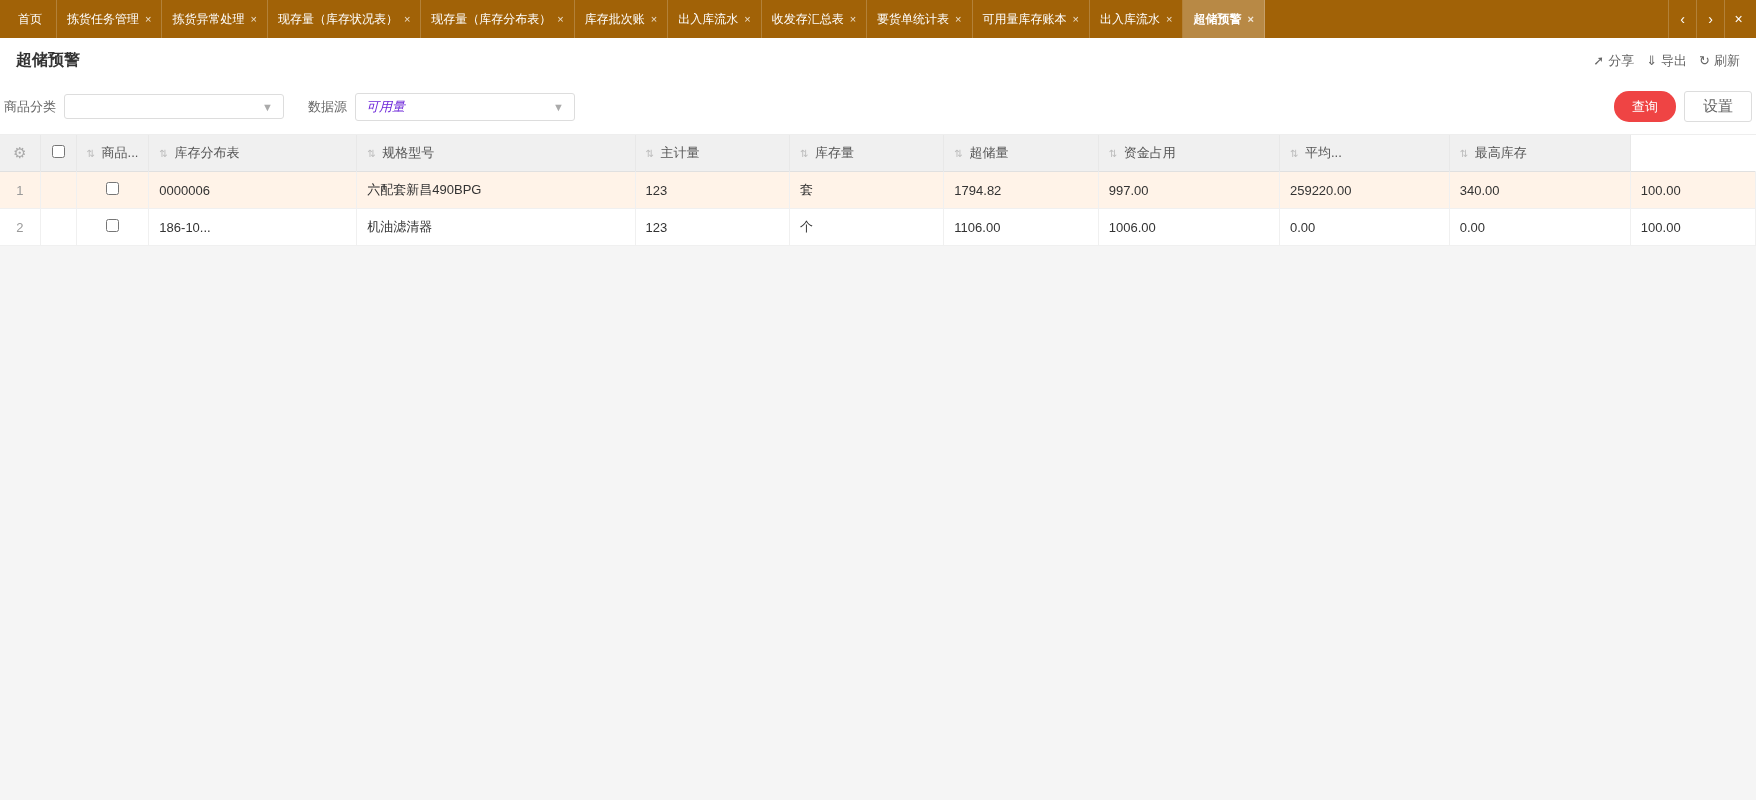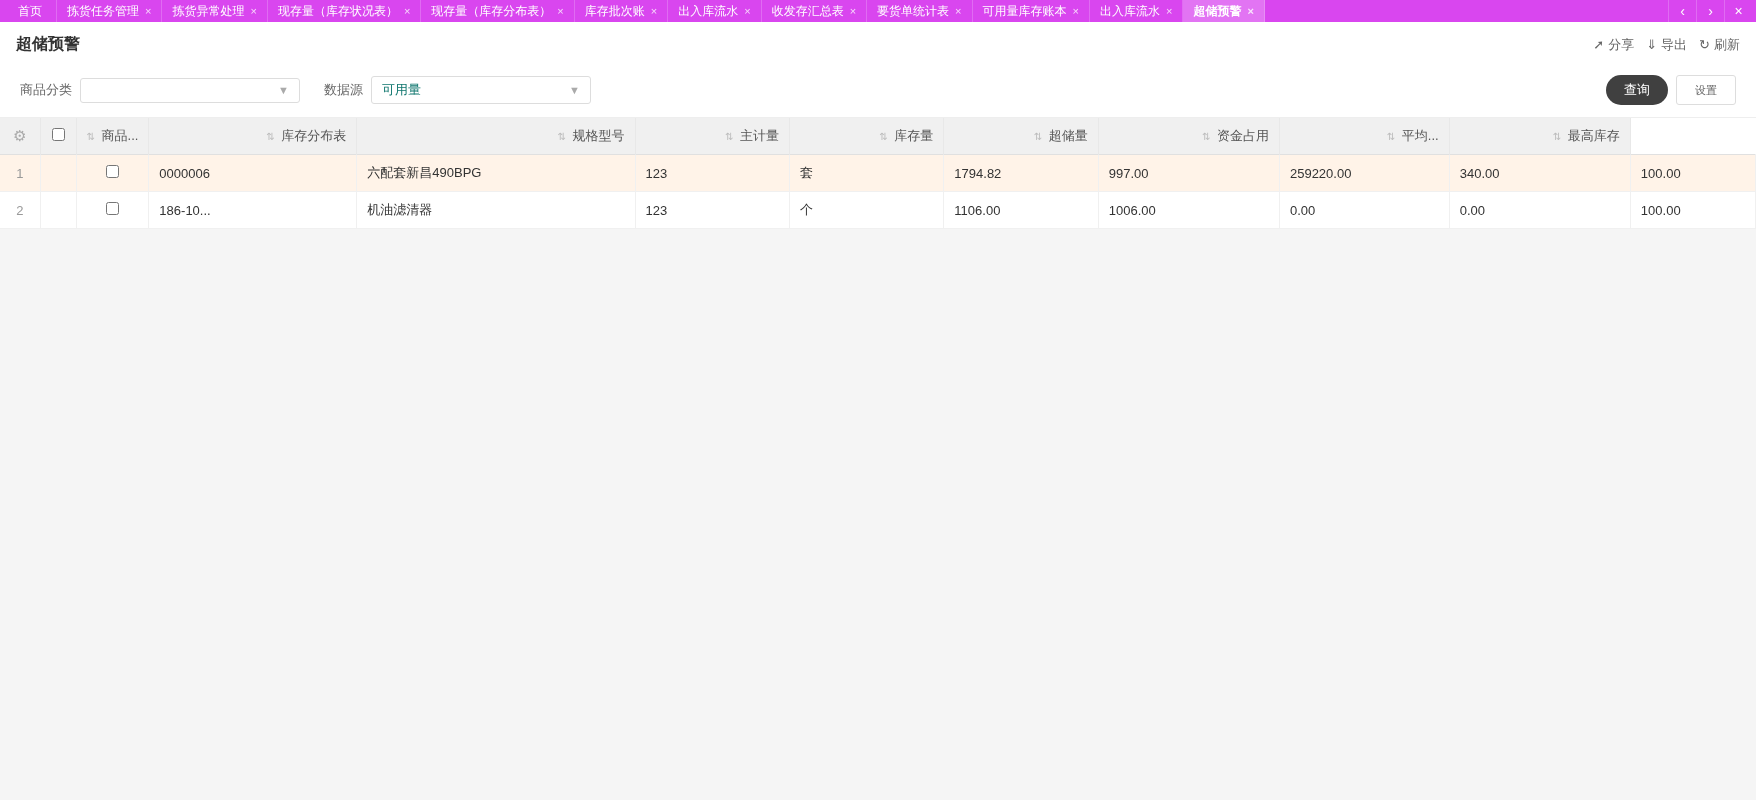--- a/index.html
+++ b/index.html
@@ -2,22 +2,22 @@
 <html><head>
   <meta charset="utf-8">
   <style>
     * { box-sizing: border-box; margin: 0; padding: 0; }
     body { font-family: 'Microsoft YaHei', Arial, sans-serif; font-size: 13px; background: #f5f5f5; color: #333; }
 
     
     .top-nav {
       display: flex;
       align-items: center;
-      background: #d946ef;
-      height: 22px;
+      background: #a16207;
+      height: 38px;
       padding: 0 4px;
       overflow: hidden;
     }
     .nav-tab {
       display: flex;
       align-items: center;
       padding: 17px 10px;
       height: 38px;
       color: #fff;
       font-size: 12px;
@@ -74,21 +74,21 @@
       align-items: center;
       gap: 4px;
       color: #666;
       cursor: pointer;
       font-size: 13px;
     }
 
     
     .filter-area {
       background: #fff;
-      padding: 12px 20px;
+      padding: 12px 4px;
       display: flex;
       align-items: center;
       gap: 24px;
       border-bottom: 1px solid #eee;
     }
     .filter-item {
       display: flex;
       align-items: center;
       gap: 8px;
     }
@@ -101,64 +101,64 @@
       display: flex;
       align-items: center;
       border: 1px solid #ddd;
       border-radius: 3px;
       padding: 4px 10px;
       min-width: 220px;
       cursor: pointer;
       background: #fff;
       justify-content: space-between;
     }
-    .filter-select-text { color: #0f766e; font-size: 13px; }
+    .filter-select-text { color: #6d28d9; font-size: 13px; font-style: italic; }
     .filter-select-arrow { color: #aaa; font-size: 11px; margin-left: 8px; }
     .filter-actions {
       margin-left: auto;
       display: flex;
       gap: 8px;
     }
     .btn-query {
-      background: #404040;
+      background: #ef4444;
       color: #fff;
       border: none;
       border-radius: 15px;
       padding: 6px 18px;
       cursor: pointer;
       font-size: 13px;
     }
     .btn-settings {
       background: #fff;
       color: #666;
       border: 1px solid #ddd;
       border-radius: 3px;
       padding: 5px 18px;
       cursor: pointer;
-      font-size: 11px;
+      font-size: 15px;
     }
 
     
     .table-container {
       background: #fff;
       margin: 0;
       overflow: auto;
     }
     table {
       width: 100%;
       border-collapse: collapse;
       font-size: 13px;
     }
     thead tr {
       background: #f0f0f0;
       border-bottom: 1px solid #e0e0e0;
     }
     thead th {
       padding: 9px 10px;
-      text-align: right;
+      text-align: left;
       font-weight: normal;
       color: #555;
       border-right: 1px solid #e8e8e8;
       white-space: nowrap;
     }
     thead th .sort-icon {
       color: #bbb;
       font-size: 10px;
       margin-right: 3px;
     }

